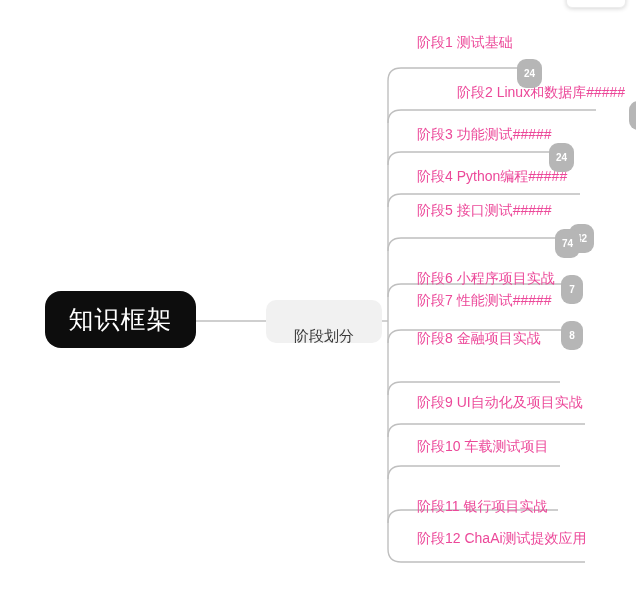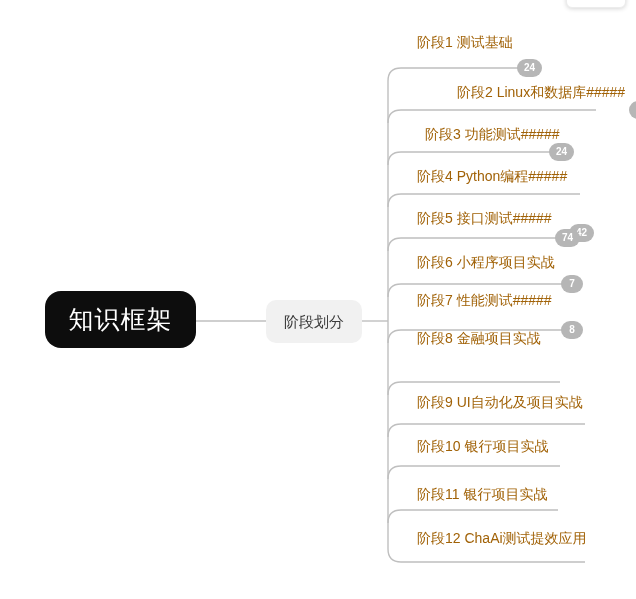--- a/index.html
+++ b/index.html
@@ -58,26 +58,26 @@
     letter-spacing: 1px;
     line-height: 1;
     white-space: nowrap;
   }
 
   
   .mid-node {
     position: absolute;
     left: 266px;
     top: 300px;
-    width: 96px;
+    width: 116px;
     height: 43px;
     background: #f1f1f1;
     border-radius: 10px;
     display: flex;
-    align-items: center;
+    align-items: flex-end;
     justify-content: center;
     box-sizing: border-box;
   }
   .mid-node .label {
     color: #3a3a3a;
     font-size: 15px;
     line-height: 1;
     white-space: nowrap;
   }
 
@@ -85,29 +85,29 @@
   .leaf {
     position: absolute;
     left: 417px;
     height: 20px;
     display: flex;
     align-items: center;
     white-space: nowrap;
   }
   .leaf .leaf-label {
     font-size: 14px;
-    color: #a16207;
+    color: #ec4899;
     line-height: 20px;
     white-space: nowrap;
   }
 
   
   .badge {
     position: absolute;
-    height: 18px;
+    height: 29px;
     min-width: 22px;
     padding: 0 7px;
     border-radius: 9px;
     background: #b6b6b6;
     color: #ffffff;
     font-size: 10px;
     font-weight: bold;
     display: flex;
     align-items: center;
     justify-content: center;
@@ -160,45 +160,45 @@
     <span class="label">阶段划分</span>
   </div>
 
   <div id="leaves">
       <div class="leaf" style="top: 32px;">
         <span class="leaf-label">阶段1 测试基础</span>
       </div>
       <div class="leaf" style="top: 82px; margin-left: 40px;">
         <span class="leaf-label">阶段2 Linux和数据库#####</span>
       </div>
-      <div class="leaf" style="top: 124px; margin-left: 8px;">
+      <div class="leaf" style="top: 124px;">
         <span class="leaf-label">阶段3 功能测试#####</span>
       </div>
       <div class="leaf" style="top: 166px; text-align: center;">
         <span class="leaf-label">阶段4 Python编程#####</span>
       </div>
-      <div class="leaf" style="top: 208px; text-align: center;">
+      <div class="leaf" style="top: 200px; text-align: center;">
         <span class="leaf-label">阶段5 接口测试#####</span>
       </div>
-      <div class="leaf" style="top: 252px; align-items: center;">
+      <div class="leaf" style="top: 268px; align-items: center;">
         <span class="leaf-label">阶段6 小程序项目实战</span>
       </div>
       <div class="leaf" style="top: 290px;">
         <span class="leaf-label">阶段7 性能测试#####</span>
       </div>
       <div class="leaf" style="top: 328px;">
         <span class="leaf-label">阶段8 金融项目实战</span>
       </div>
       <div class="leaf" style="top: 392px;">
         <span class="leaf-label">阶段9 UI自动化及项目实战</span>
       </div>
       <div class="leaf" style="top: 436px;">
-        <span class="leaf-label">阶段10 银行项目实战</span>
-      </div>
-      <div class="leaf" style="top: 484px;">
+        <span class="leaf-label">阶段10 车载测试项目</span>
+      </div>
+      <div class="leaf" style="top: 496px;">
         <span class="leaf-label">阶段11 银行项目实战</span>
       </div>
       <div class="leaf" style="top: 528px; align-items: flex-end;">
         <span class="leaf-label">阶段12 ChaAi测试提效应用</span>
       </div>
     </div>
 
   <div class="top-card"></div>
 
 <div class="badge" style="left: 517px; top: 59px;">24</div>

